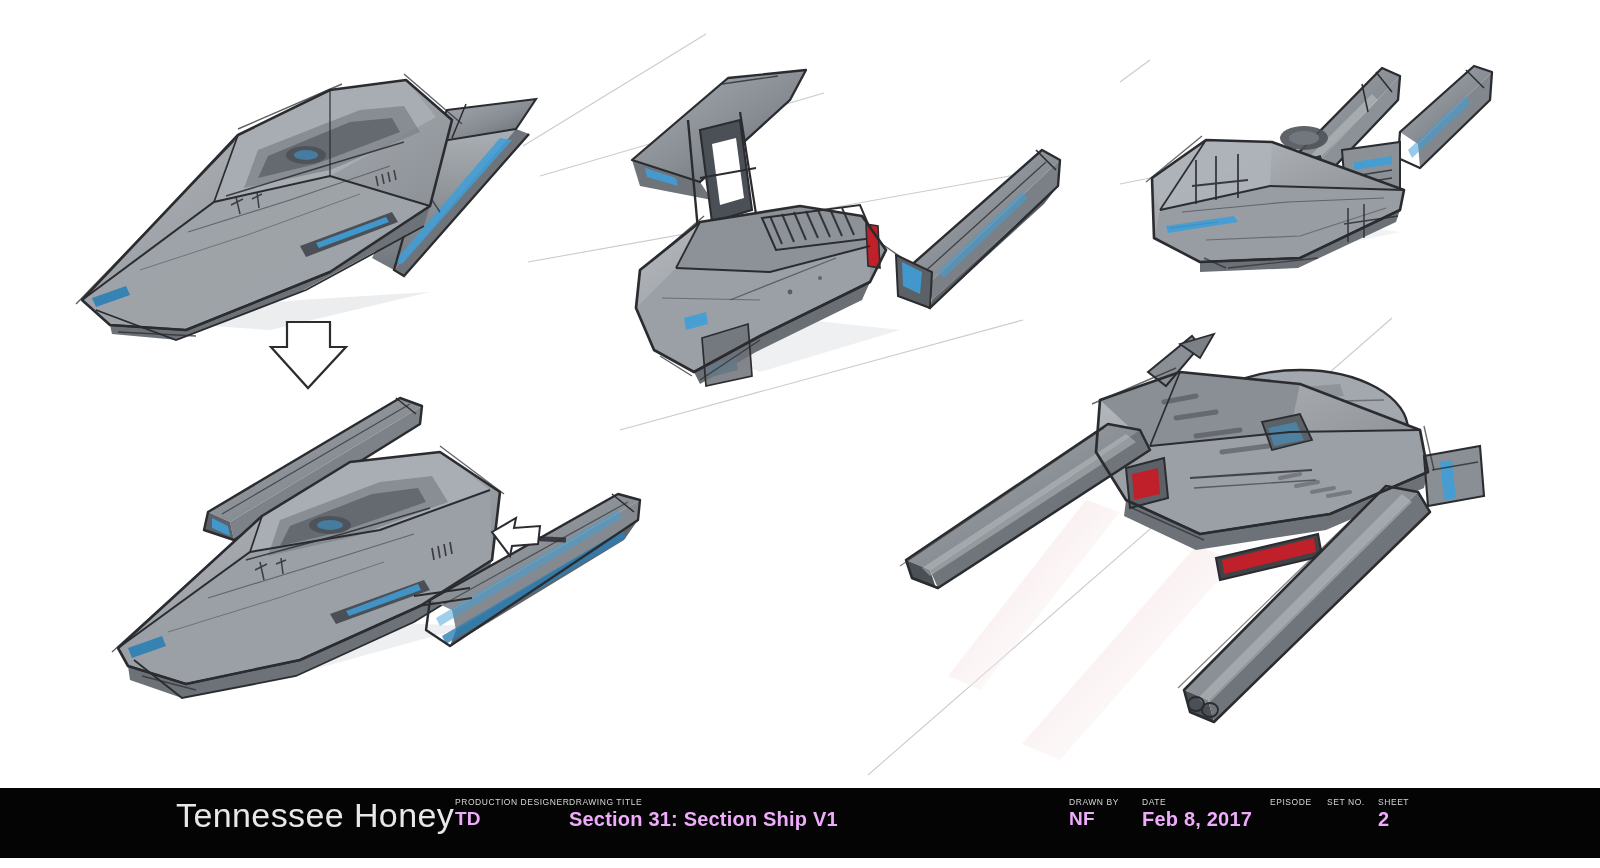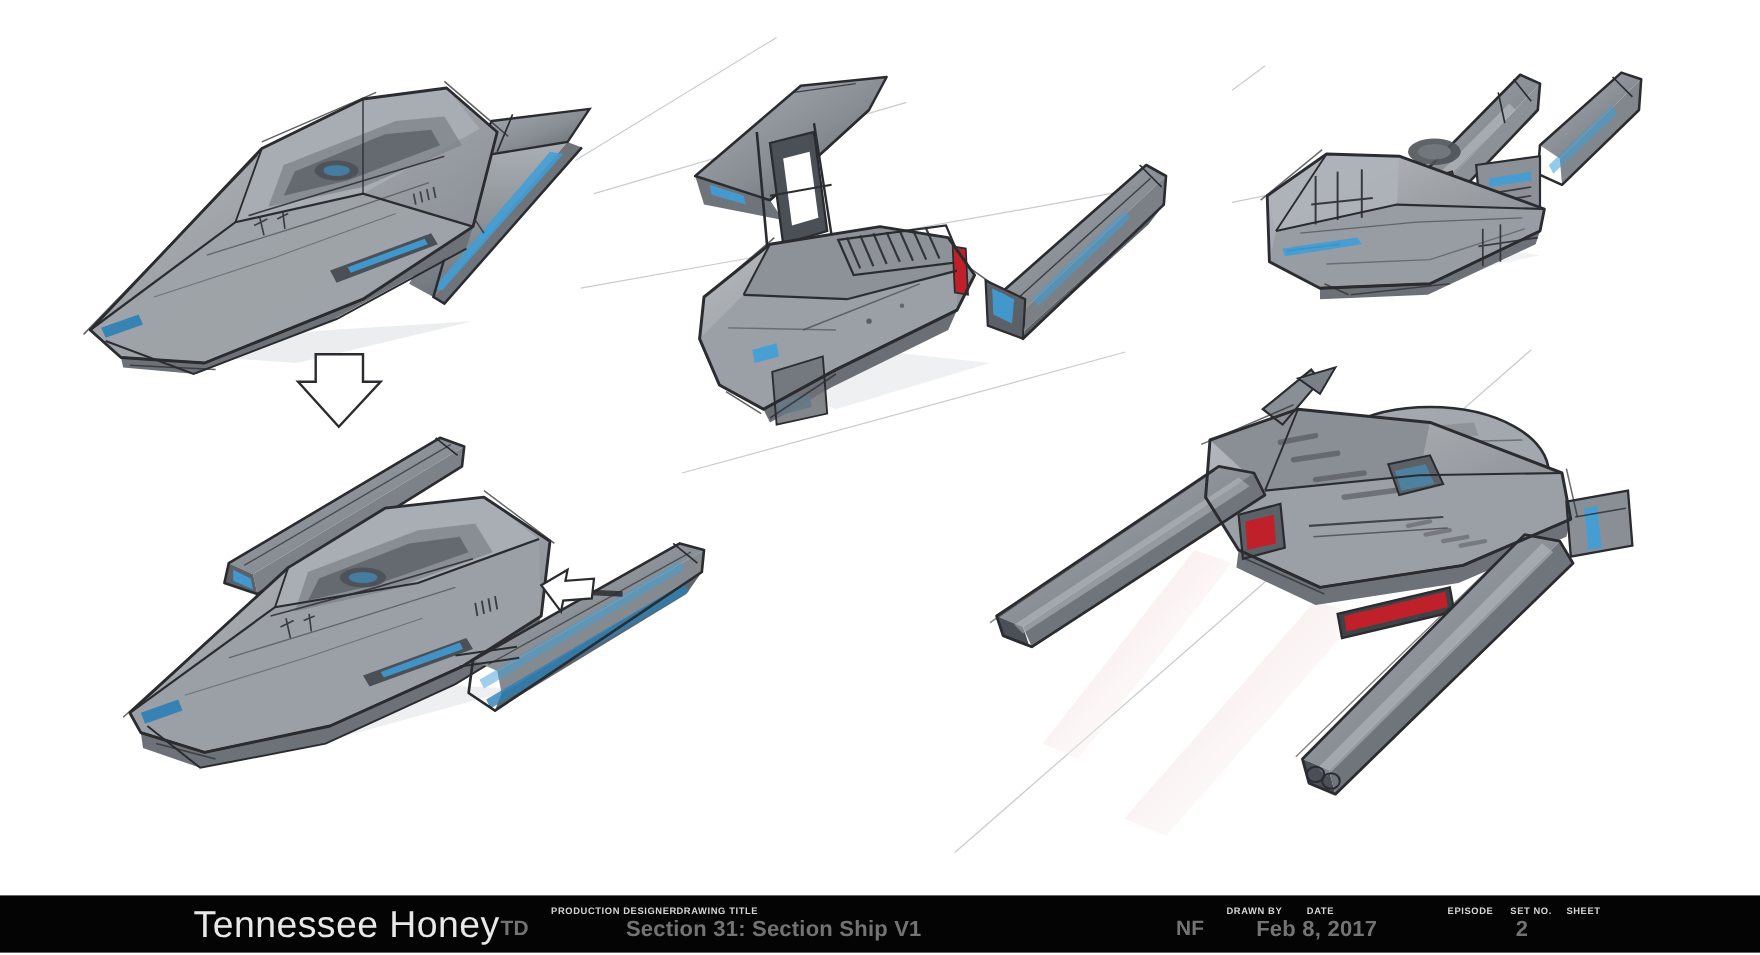--- a/index.html
+++ b/index.html
@@ -8,37 +8,37 @@
     width:1600px;height:868px;overflow:hidden;position:relative;
     font-family:"Liberation Sans", sans-serif;
     background:#ffffff;
   }
   #sheet{position:absolute;inset:0;width:1600px;height:868px;background:#ffffff;}
   #artboard{position:absolute;left:0;top:0;width:1600px;height:798px;background:#ffffff;overflow:hidden;}
   #art-svg{position:absolute;left:0;top:0;width:1600px;height:798px;display:block;}
 
   
   #titlebar{
-    position:absolute;left:0;top:814px;width:1600px;height:52px;
+    position:absolute;left:0;top:788px;width:1600px;height:70px;
     background:#040404;color:#ffffff;
   }
   .tb-logo{
     position:absolute;left:176px;top:8px;
     font-size:34px;font-weight:300;letter-spacing:.4px;color:#e8e8e8;
     font-family:"Liberation Sans", sans-serif;white-space:nowrap;
   }
   .field{position:absolute;top:0;height:70px;}
   .f-label{
     position:absolute;top:9px;left:0;
-    font-size:8.5px;font-weight:700;letter-spacing:.55px;
-    color:#d6d6d6;white-space:nowrap;text-transform:uppercase;margin-left:46px;
+    font-size:8.5px;font-weight:400;letter-spacing:.55px;
+    color:#d6d6d6;white-space:nowrap;text-transform:uppercase;
   }
   .f-value{
     position:absolute;top:20px;left:0;
-    font-size:19px;font-weight:700;letter-spacing:.2px;color:#737373;white-space:nowrap;
+    font-size:19px;font-weight:700;letter-spacing:.2px;color:#f0abfc;white-space:nowrap;
   }
   .f-value.big{font-size:20px;}
   #f-prod{left:455px;}
   #f-title{left:569px;}
   #f-title .f-value{font-size:20px;}
   #f-drawn{left:1069px;}
   #f-date{left:1142px;}
   #f-episode{left:1270px;}
   #f-setno{left:1327px;}
   #f-sheet{left:1378px;}

